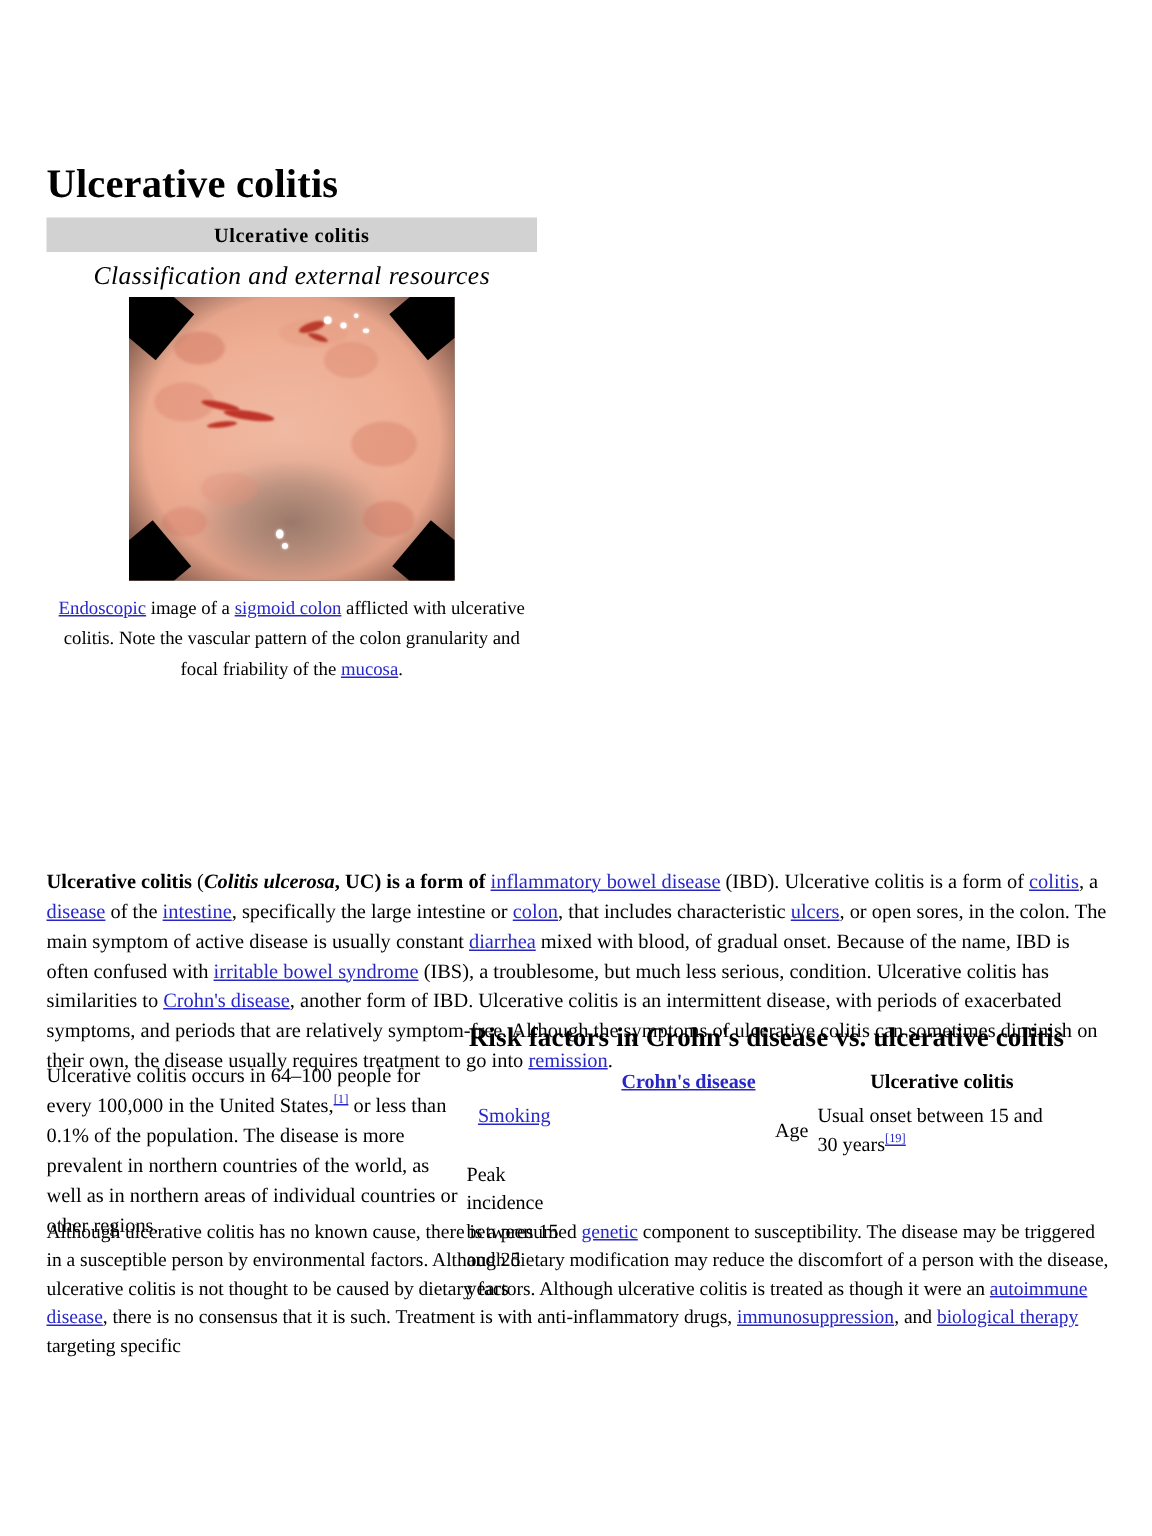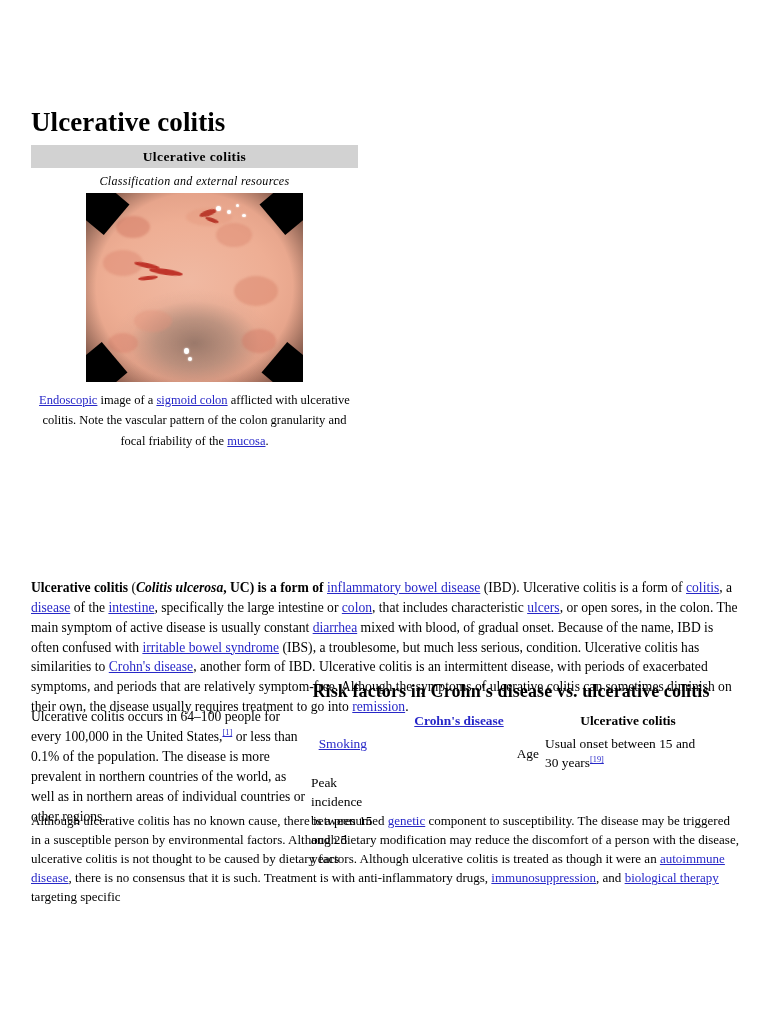--- a/index.html
+++ b/index.html
@@ -48,21 +48,21 @@
     line-height: 23px;
     text-align: center;
     font-size: 13.5px;
     font-weight: bold;
     letter-spacing: 0.4px;
   }
   .infobox-subheader {
     margin-top: 6px;
     text-align: center;
     font-style: italic;
-    font-size: 12px;
+    font-size: 17px;
     letter-spacing: 0.3px;
   }
   .infobox-image-wrap {
     margin-top: 4px;
     text-align: center;
   }
 
   
   .endo-image {
     display: inline-block;

